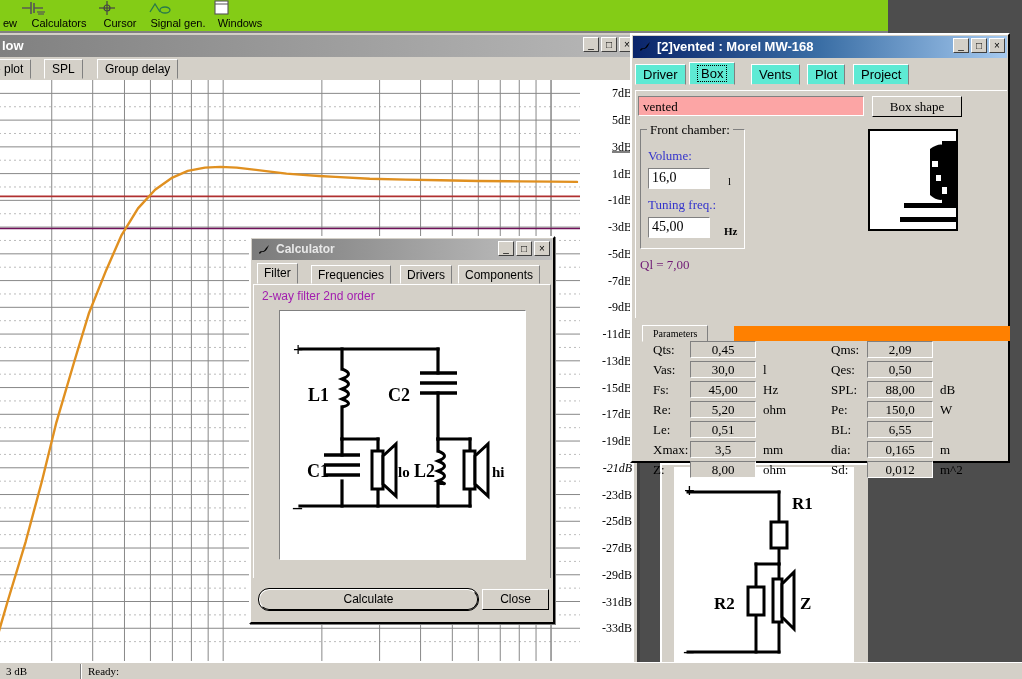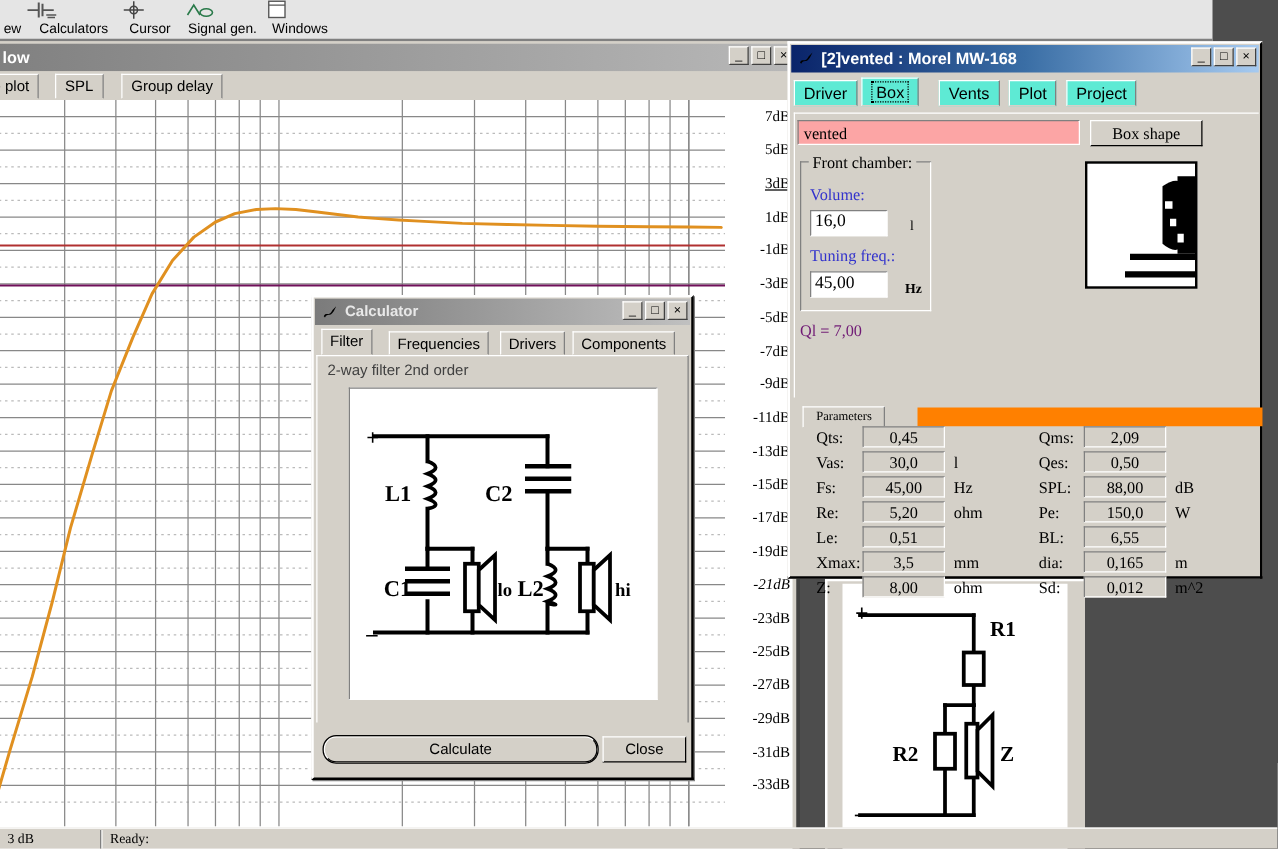--- a/index.html
+++ b/index.html
@@ -7,22 +7,22 @@
     margin: 0; padding: 0;
     width: 1022px; height: 679px;
     overflow: hidden;
     font-family: "Liberation Sans", sans-serif;
     background: #4d4d4d;
   }
   #root { position: relative; width: 1022px; height: 679px; }
 
   
   .toolbar {
-    position: absolute; left: 0; top: 0; width: 970px; height: 33px;
-    background: #e5e5e5;
+    position: absolute; left: 0; top: 0; width: 888px; height: 33px;
+    background: #84cc16;
     border-bottom: 2px solid #808080;
     padding-left: 44px;
   }
   .tb-item {
     position: absolute; top: 0; height: 33px;
     text-align: center;
     font-size: 11px; color: #000;
   }
   .tb-glyph { height: 17px; display:block; margin: 0 auto 0; }
   .tb-label { display:block; font-size: 11px; line-height: 13px; white-space: nowrap; }
@@ -108,21 +108,21 @@
     background:#d4d0c8; white-space:nowrap;
     border:1px solid; border-color:#fff #808080 #d4d0c8 #fff;
   }
   .ctab.sel { top:0; height:21px; z-index:3; border-bottom-color:#d4d0c8; }
   .calc-body {
     position:absolute; left:2px; top:46px; width:298px; height:294px;
     background:#d4d0c8;
     border-top:1px solid #fff; border-left:1px solid #fff;
     border-right:1px solid #808080;
   }
-  .calc-sub { font-size:12px; padding:4px 0 0 8px; color:#404040; }
+  .calc-sub { font-size:12px; padding:4px 0 0 8px; color:#a21caf; }
   .circuit-box {
     position:absolute; left:25px; top:25px; width:247px; height:250px;
     background:#fff;
     border:1px solid; border-color:#808080 #fff #fff #808080;
   }
   .calc-btns { position:absolute; left:8px; bottom:12px; width:290px; height:21px; }
   .btn {
     background:#d4d0c8; color:#000; font-size:12px;
     border:1px solid; border-color:#fff #000 #000 #fff;
     text-align:center; padding-top:2px; height:21px;

